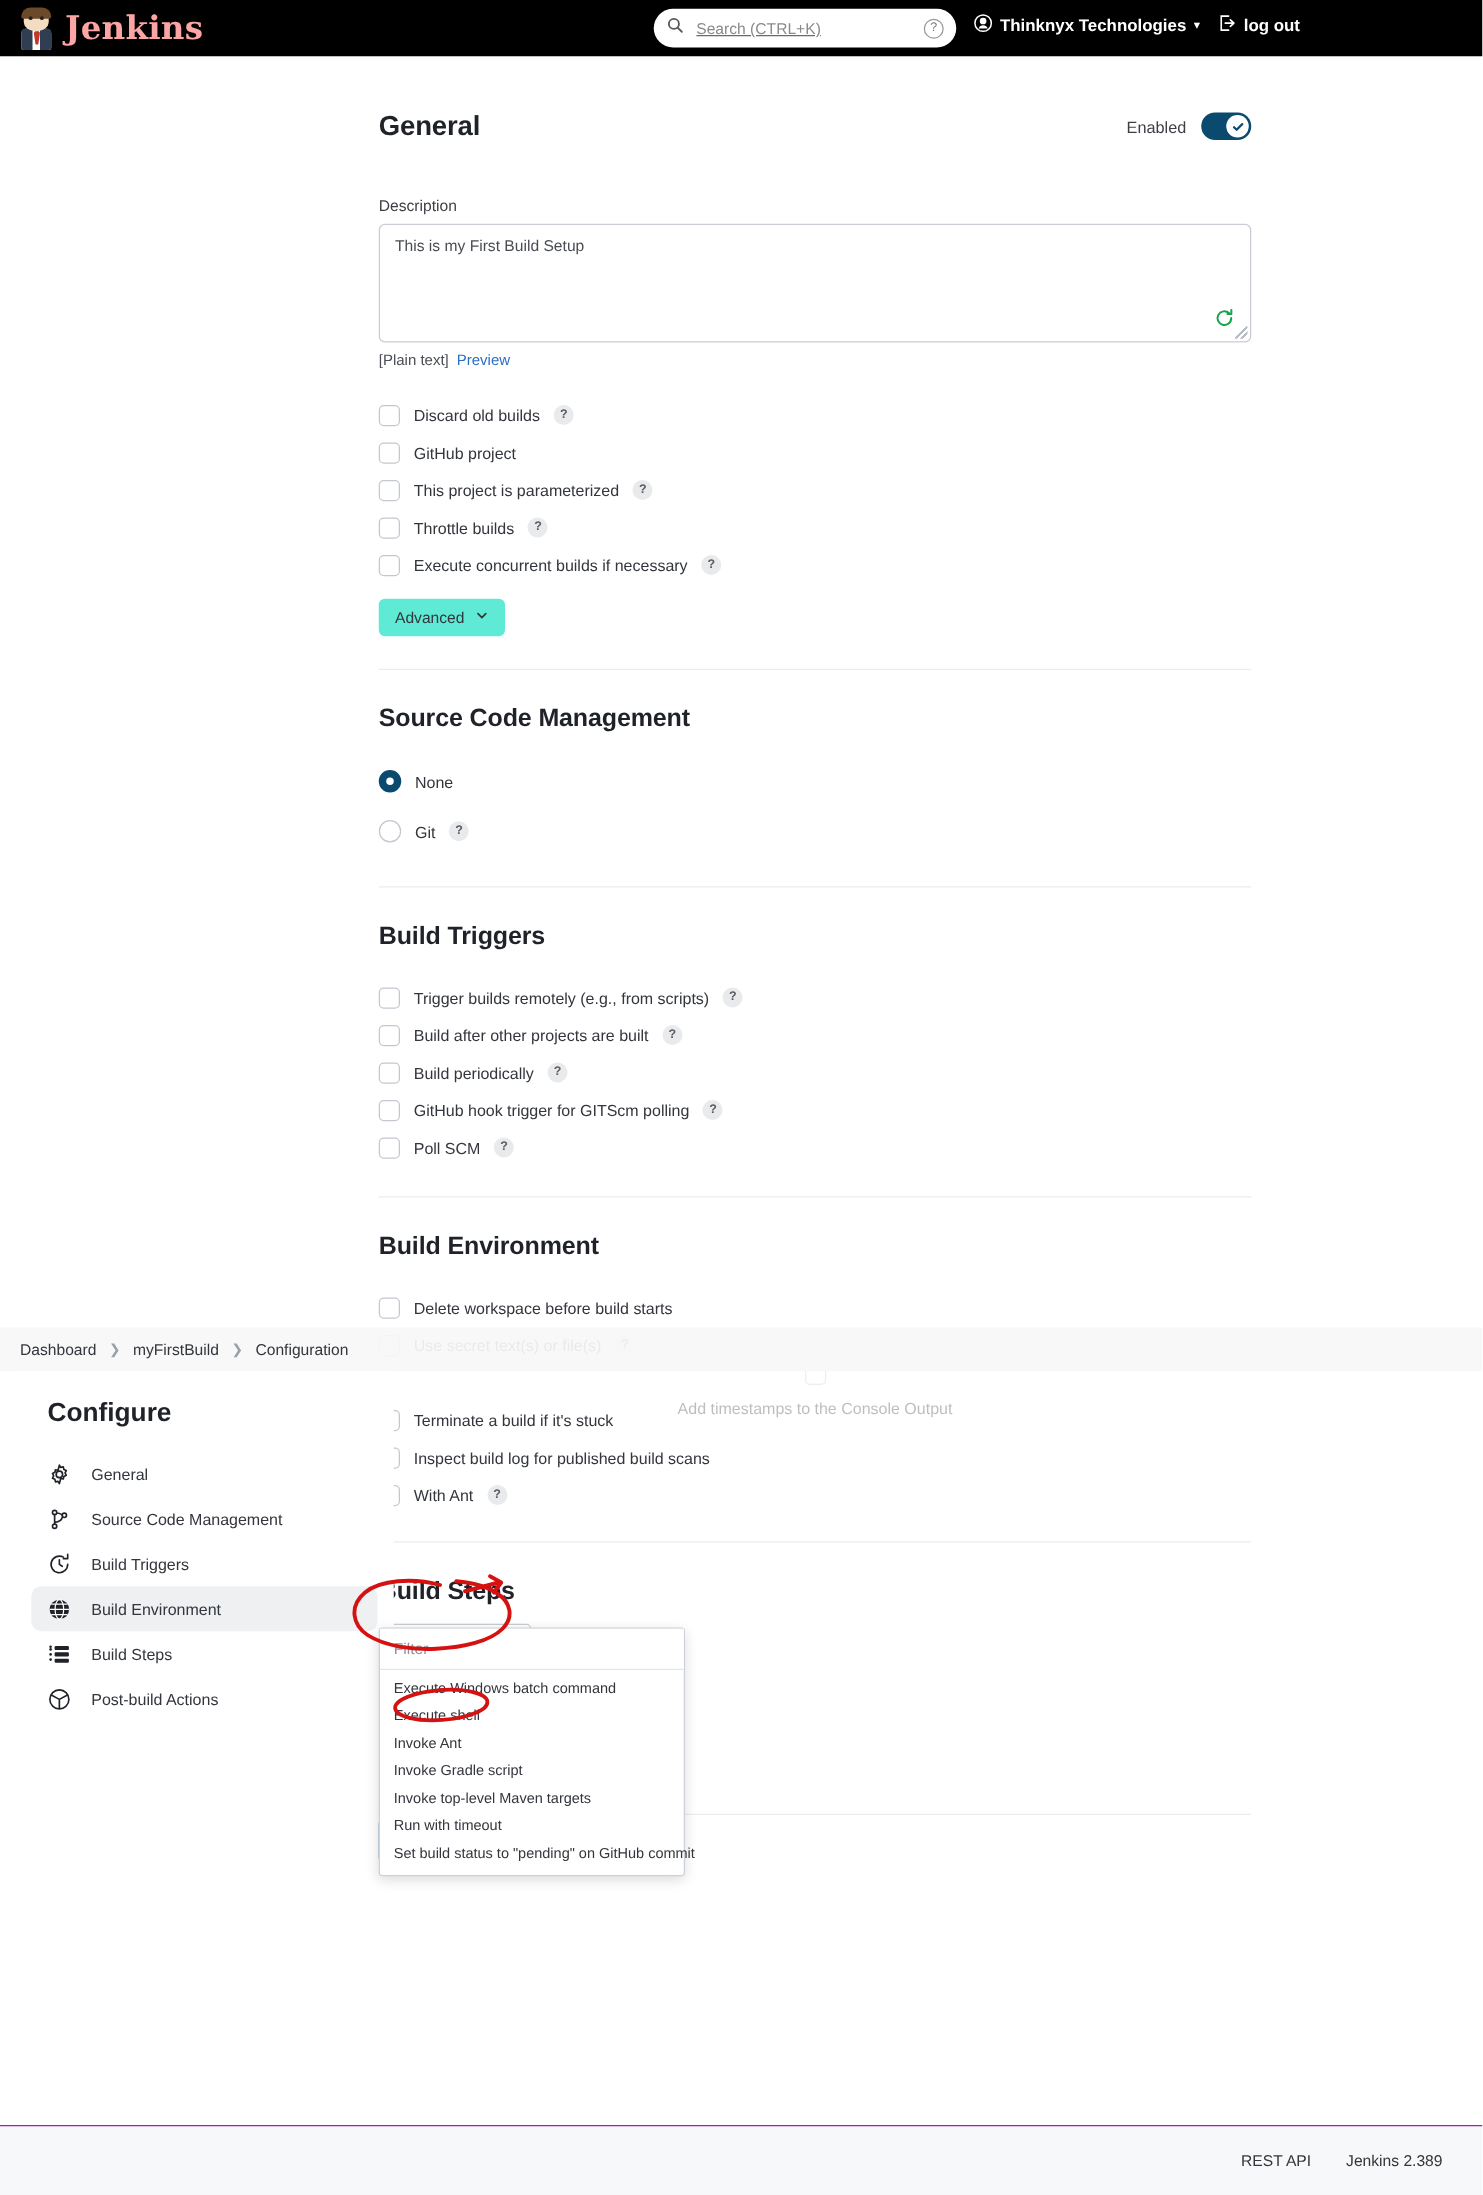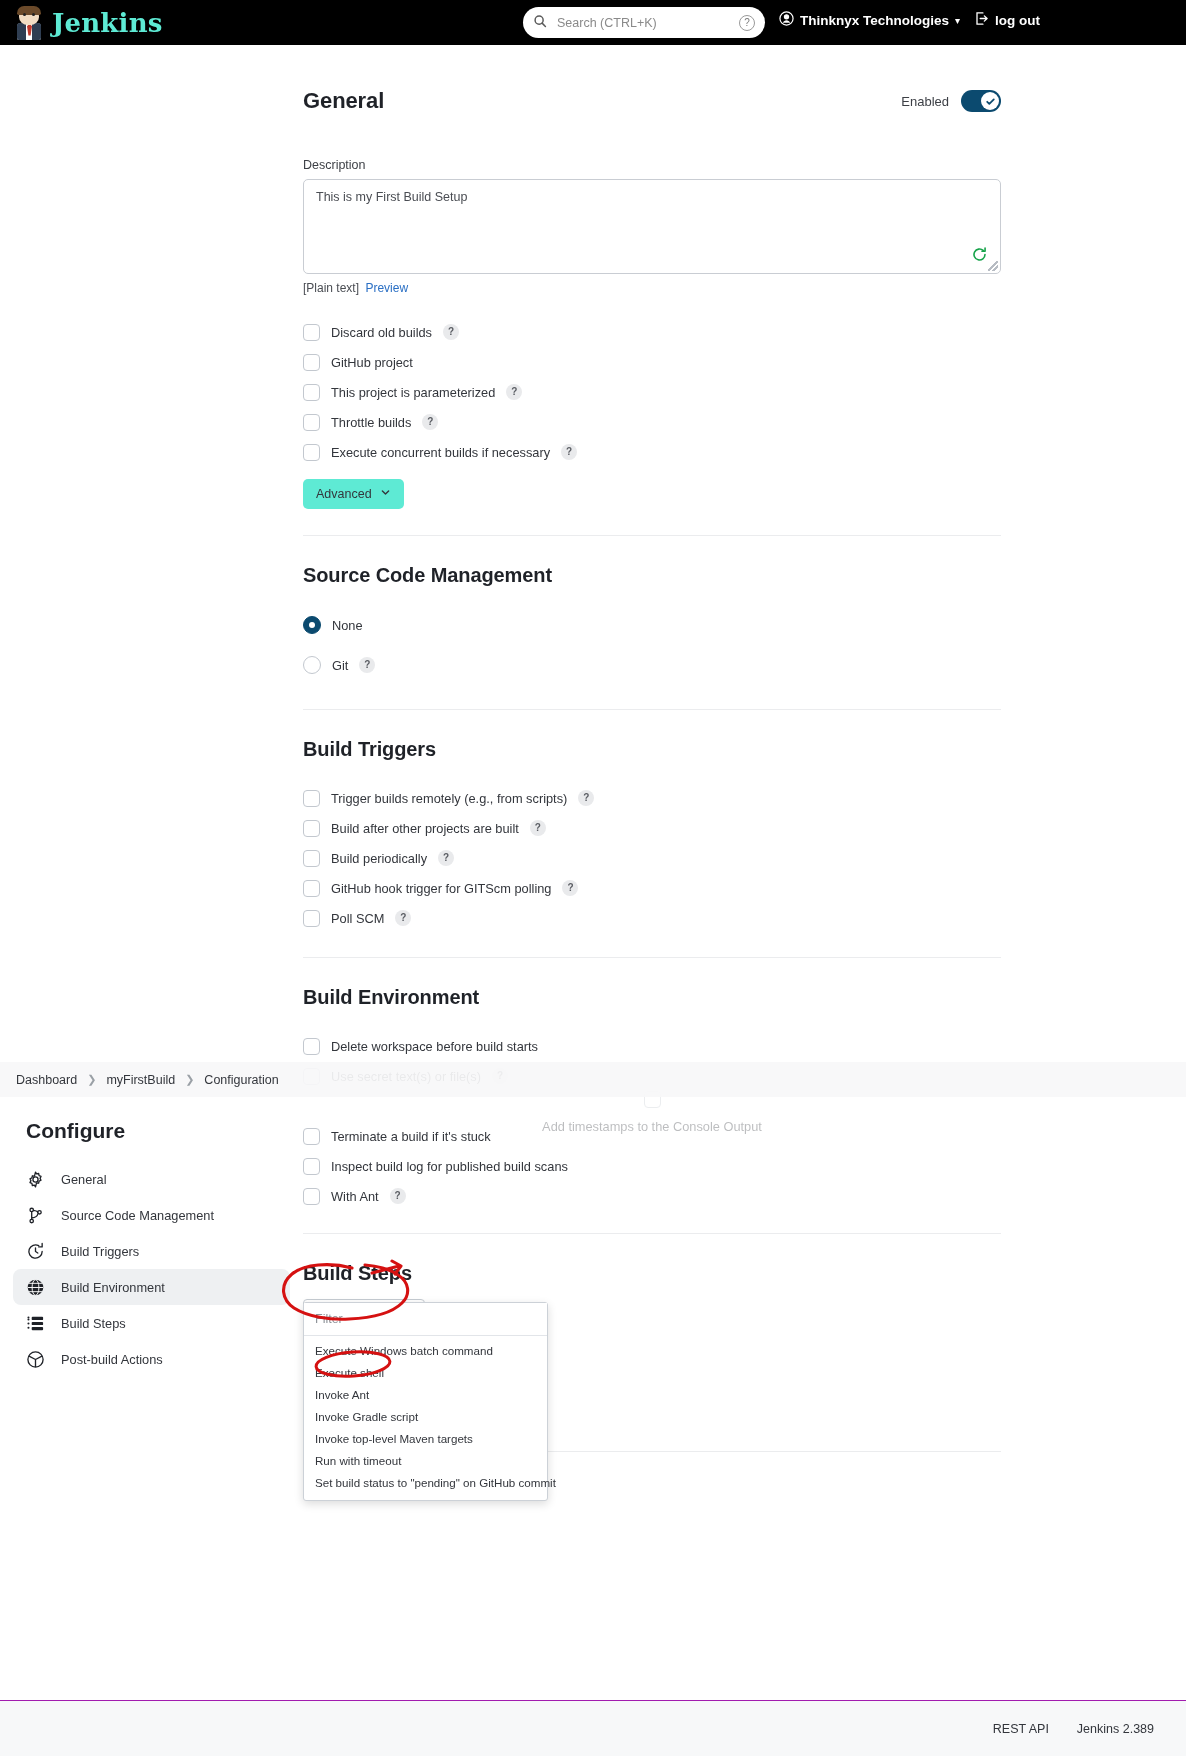--- a/index.html
+++ b/index.html
@@ -40,31 +40,31 @@
   .jl-tie {
     position:absolute; left:13px; top:18px; width:5px; height:12px;
     background:#c0392b; clip-path:polygon(50% 0,100% 22%,72% 100%,28% 100%,0 22%);
   }
   .jl-suit-l, .jl-suit-r {
     position:absolute; top:17px; width:9px; height:17px; background:#2f3e52;
   }
   .jl-suit-l { left:3px; border-radius:3px 0 0 2px; }
   .jl-suit-r { right:3px; border-radius:0 3px 2px 0; }
   .brand-text {
-    color:#5eead4; font-family:"DejaVu Serif", serif;
+    color:#fca5a5; font-family:"DejaVu Serif", serif;
     font-size:26px; font-weight:700; letter-spacing:.2px;
   }
   .search-wrap {
     position:absolute; left:523px; top:7px; width:242px; height:31px;
     background:#fff; border-radius:16px; display:flex; align-items:center;
     padding:0 10px; gap:8px;
   }
   .search-input {
     border:none; outline:none; flex:1; font-size:12.5px;
-    font-family:"Liberation Sans", sans-serif; color:#6a6a6a; background:transparent;
+    font-family:"Liberation Sans", sans-serif; color:#6a6a6a; background:transparent;text-decoration:underline;
   }
   .search-input::placeholder { color:#8a8a8a; }
   .icon-circle-q {
     width:16px; height:16px; border:1.4px solid #9a9a9a; border-radius:50%;
     color:#7a7a7a; font-size:10px; line-height:13px; text-align:center; flex:0 0 auto;
   }
   .user-menu {
     position:absolute; left:779px; top:11px; display:flex; align-items:center;
     gap:6px; color:#fff; font-size:13.5px; font-weight:700;justify-content:center;
   }
@@ -148,21 +148,21 @@
   
   .breadcrumb-bar {
     position:absolute; left:0; top:1062px; width:1186px; height:35px;
     background:rgba(247,248,249,.93); display:flex; align-items:center;
     padding-left:16px; gap:10px; z-index:40;
     font-size:12.5px; color:#33363c;
   }
   .bc-sep { color:#9aa0a6; font-size:11px; }
 
   
-  .sidebar { position:absolute; left:0; top:1097px; width:303px; z-index:45; background:#fff; }
+  .sidebar { position:absolute; left:12px; top:1097px; width:303px; z-index:45; background:#fff; }
   .side-title {
     font-size:21px; font-weight:700; color:#1f2228; margin:22px 0 18px 26px;
   }
   .side-item {
     display:flex; align-items:center; gap:16px; height:36px;
     margin:0 13px; padding-left:13px; border-radius:8px; color:#33363c;
     font-size:12.8px;
   }
   .side-item.active { background:#eef0f2; }
   .side-icon { width:19px; height:19px; flex:0 0 auto; color:#1f2228; }

